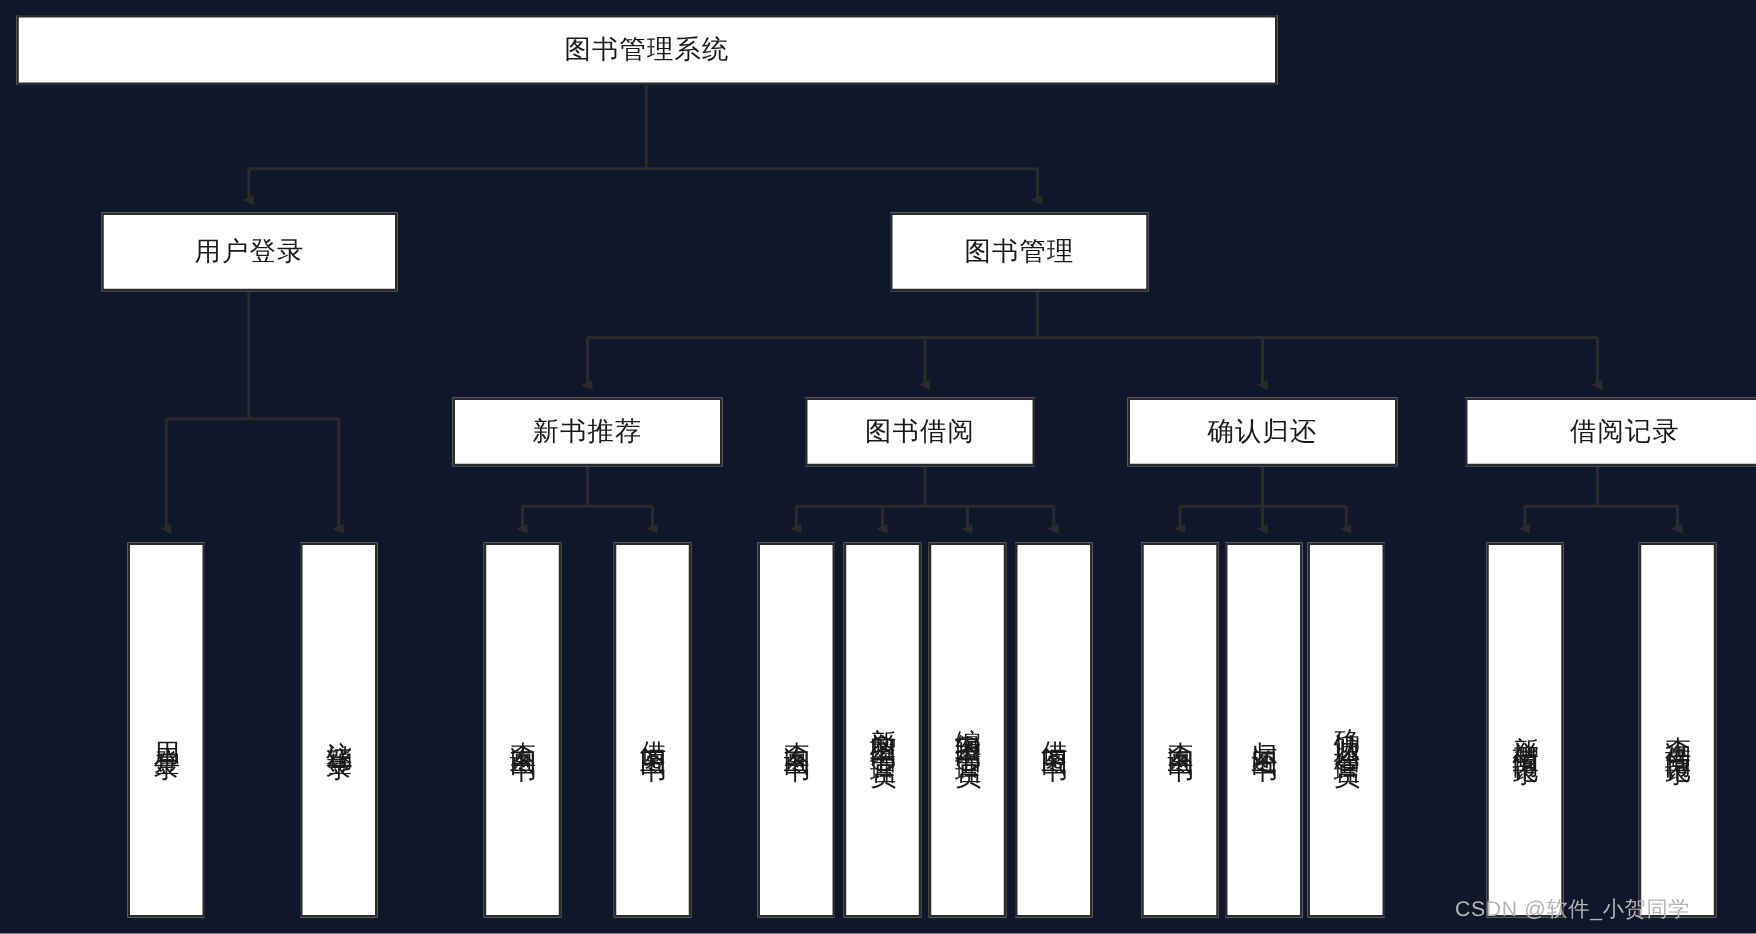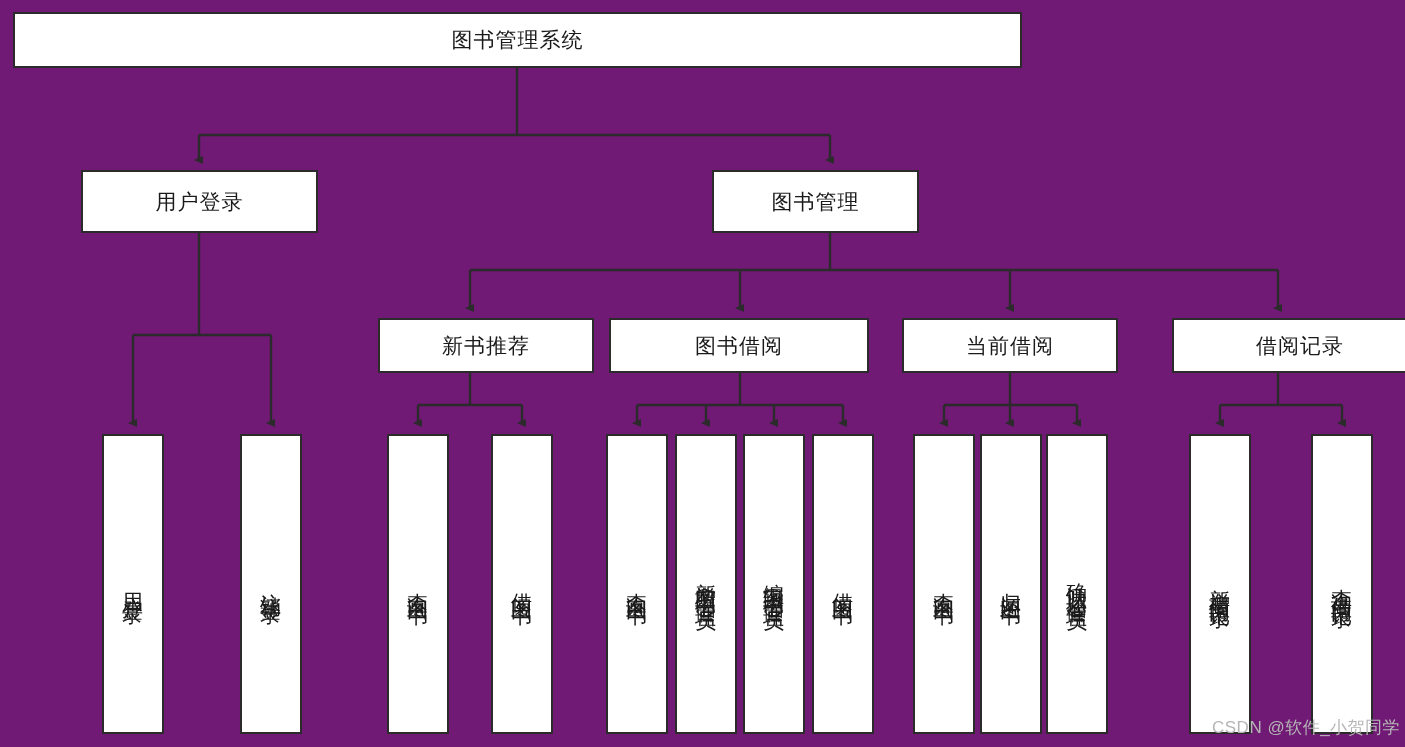--- a/index.html
+++ b/index.html
@@ -7,21 +7,21 @@
     padding: 0;
     background: #ffffff;
   }
   body {
     font-family: "Liberation Sans", "DejaVu Sans", sans-serif;
   }
   #canvas {
     position: relative;
     width: 1405px;
     height: 747px;
-    background: #701a75;
+    background: #0f172a;
     overflow: hidden;
   }
   #edges {
     position: absolute;
     left: 0;
     top: 0;
     width: 1405px;
     height: 747px;
   }
   .node {
@@ -124,28 +124,28 @@
     <span>图书管理系统</span>
   </div>
 
   <div class="node h" style="left:81px; top:170px; width:237px; height:63px;">
     <span>用户登录</span>
   </div>
   <div class="node h" style="left:712px; top:170px; width:207px; height:63px;">
     <span>图书管理</span>
   </div>
 
-  <div class="node h" style="left:362px; top:318px; width:216px; height:55px;margin-left:16px;">
+  <div class="node h" style="left:362px; top:318px; width:216px; height:55px;">
     <span>新书推荐</span>
   </div>
-  <div class="node h" style="left:609px; top:318px; width:260px; height:55px;justify-content:center;">
+  <div class="node h" style="left:644px; top:318px; width:184px; height:55px;justify-content:center;">
     <span>图书借阅</span>
   </div>
   <div class="node h" style="left:902px; top:318px; width:216px; height:55px;">
-    <span>当前借阅</span>
+    <span>确认归还</span>
   </div>
   <div class="node h" style="left:1172px; top:318px; width:256px; height:55px;">
     <span>借阅记录</span>
   </div>
 
   <div class="node v" style="left:102px; top:434px; width:62px; height:300px;">
     <span class="vlabel">用户登录</span>
   </div>
   <div class="node v" style="left:240px; top:434px; width:62px; height:300px;">
     <span class="vlabel">注销登录</span>
@@ -181,15 +181,15 @@
     <span class="vlabel">确认归还（管理员）</span>
   </div>
 
   <div class="node v" style="left:1189px; top:434px; width:62px; height:300px;">
     <span class="vlabel">新增借阅记录</span>
   </div>
   <div class="node v" style="left:1311px; top:434px; width:62px; height:300px;">
     <span class="vlabel">查询借阅记录</span>
   </div>
 
-  <div class="watermark" style="left:1168px; top:716px;padding-left:44px;">CSDN @软件_小贺同学</div>
+  <div class="watermark" style="left:1120px; top:716px;padding-left:44px;">CSDN @软件_小贺同学</div>
 
 </div>
 
 </body></html>

